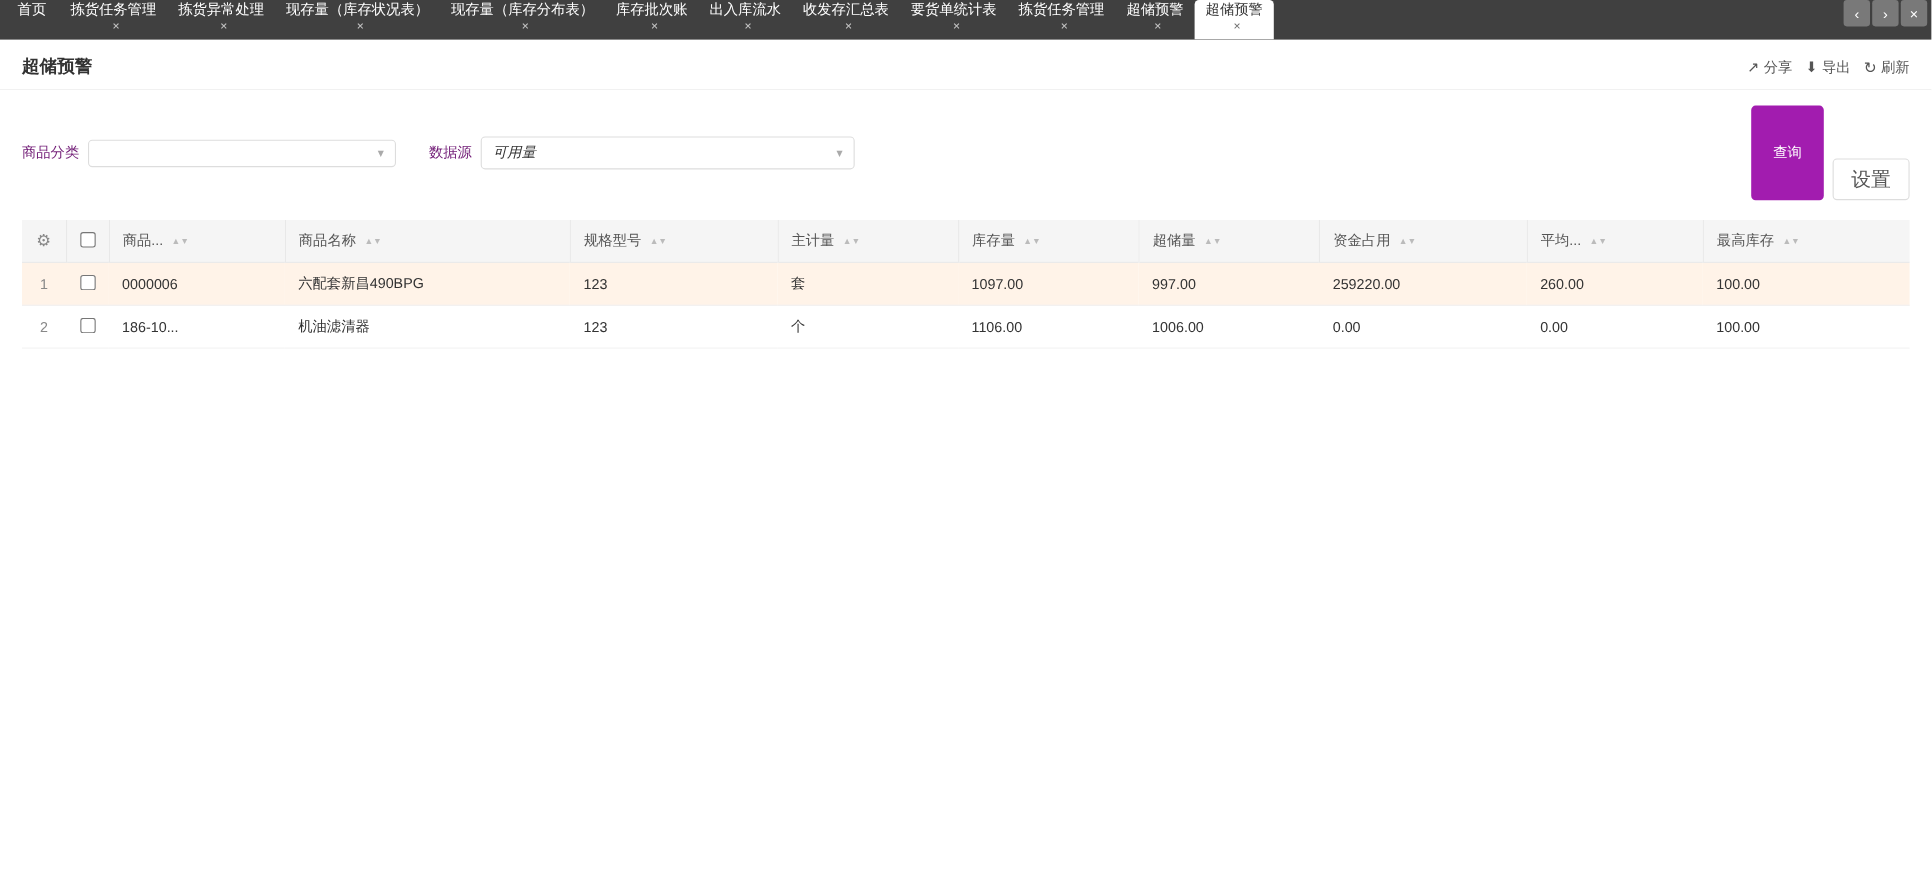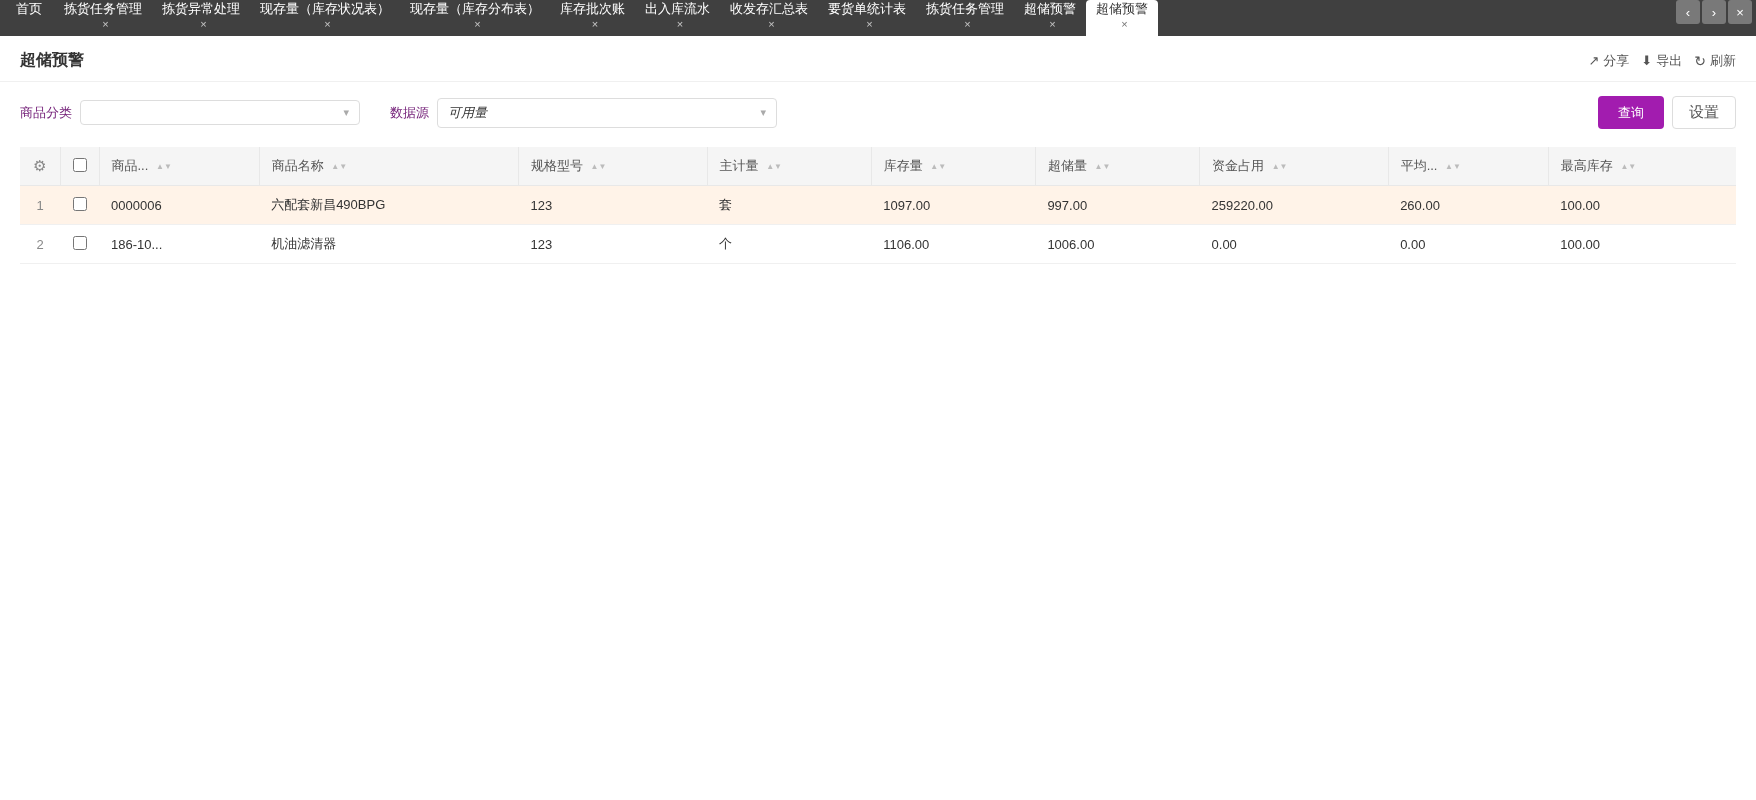--- a/index.html
+++ b/index.html
@@ -142,21 +142,22 @@
       cursor: pointer;
       font-size: 13px;
     }
     .btn-settings {
       background: #fff;
       color: #555;
       border: 1px solid #ddd;
       border-radius: 4px;
       padding: 6px 16px;
       cursor: pointer;
-      font-size: 15px;
+      font-size: 18px;
+      margin-top: 48px;
     }
 
     
     .table-container {
       padding: 0 20px;
       margin-top: 4px;
     }
     table {
       width: 100%;
       border-collapse: collapse;

